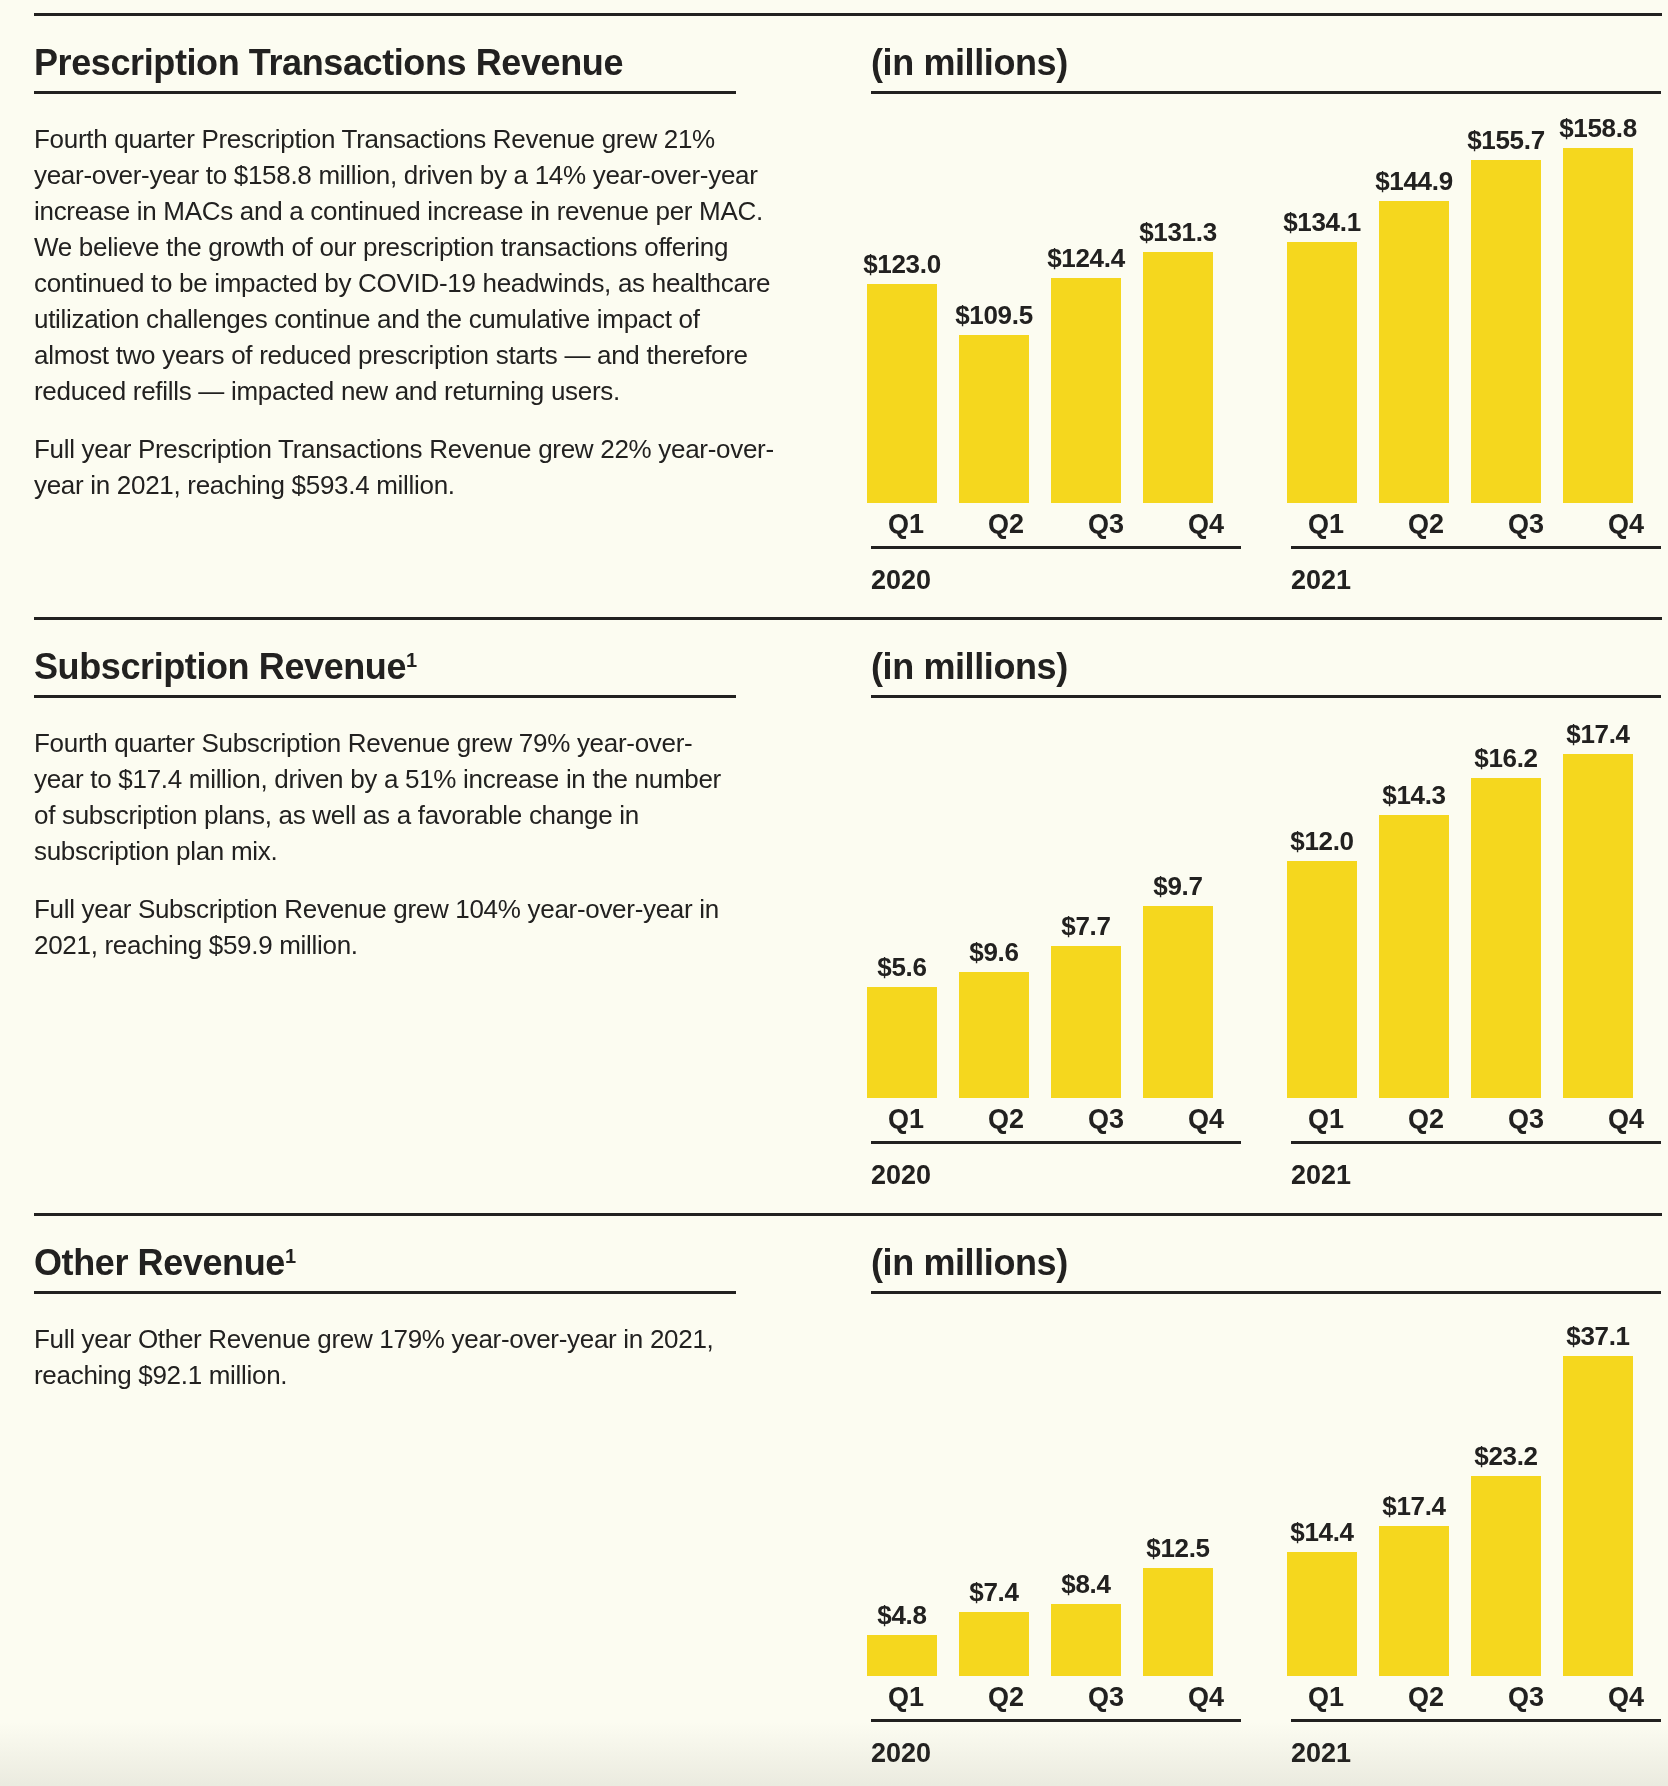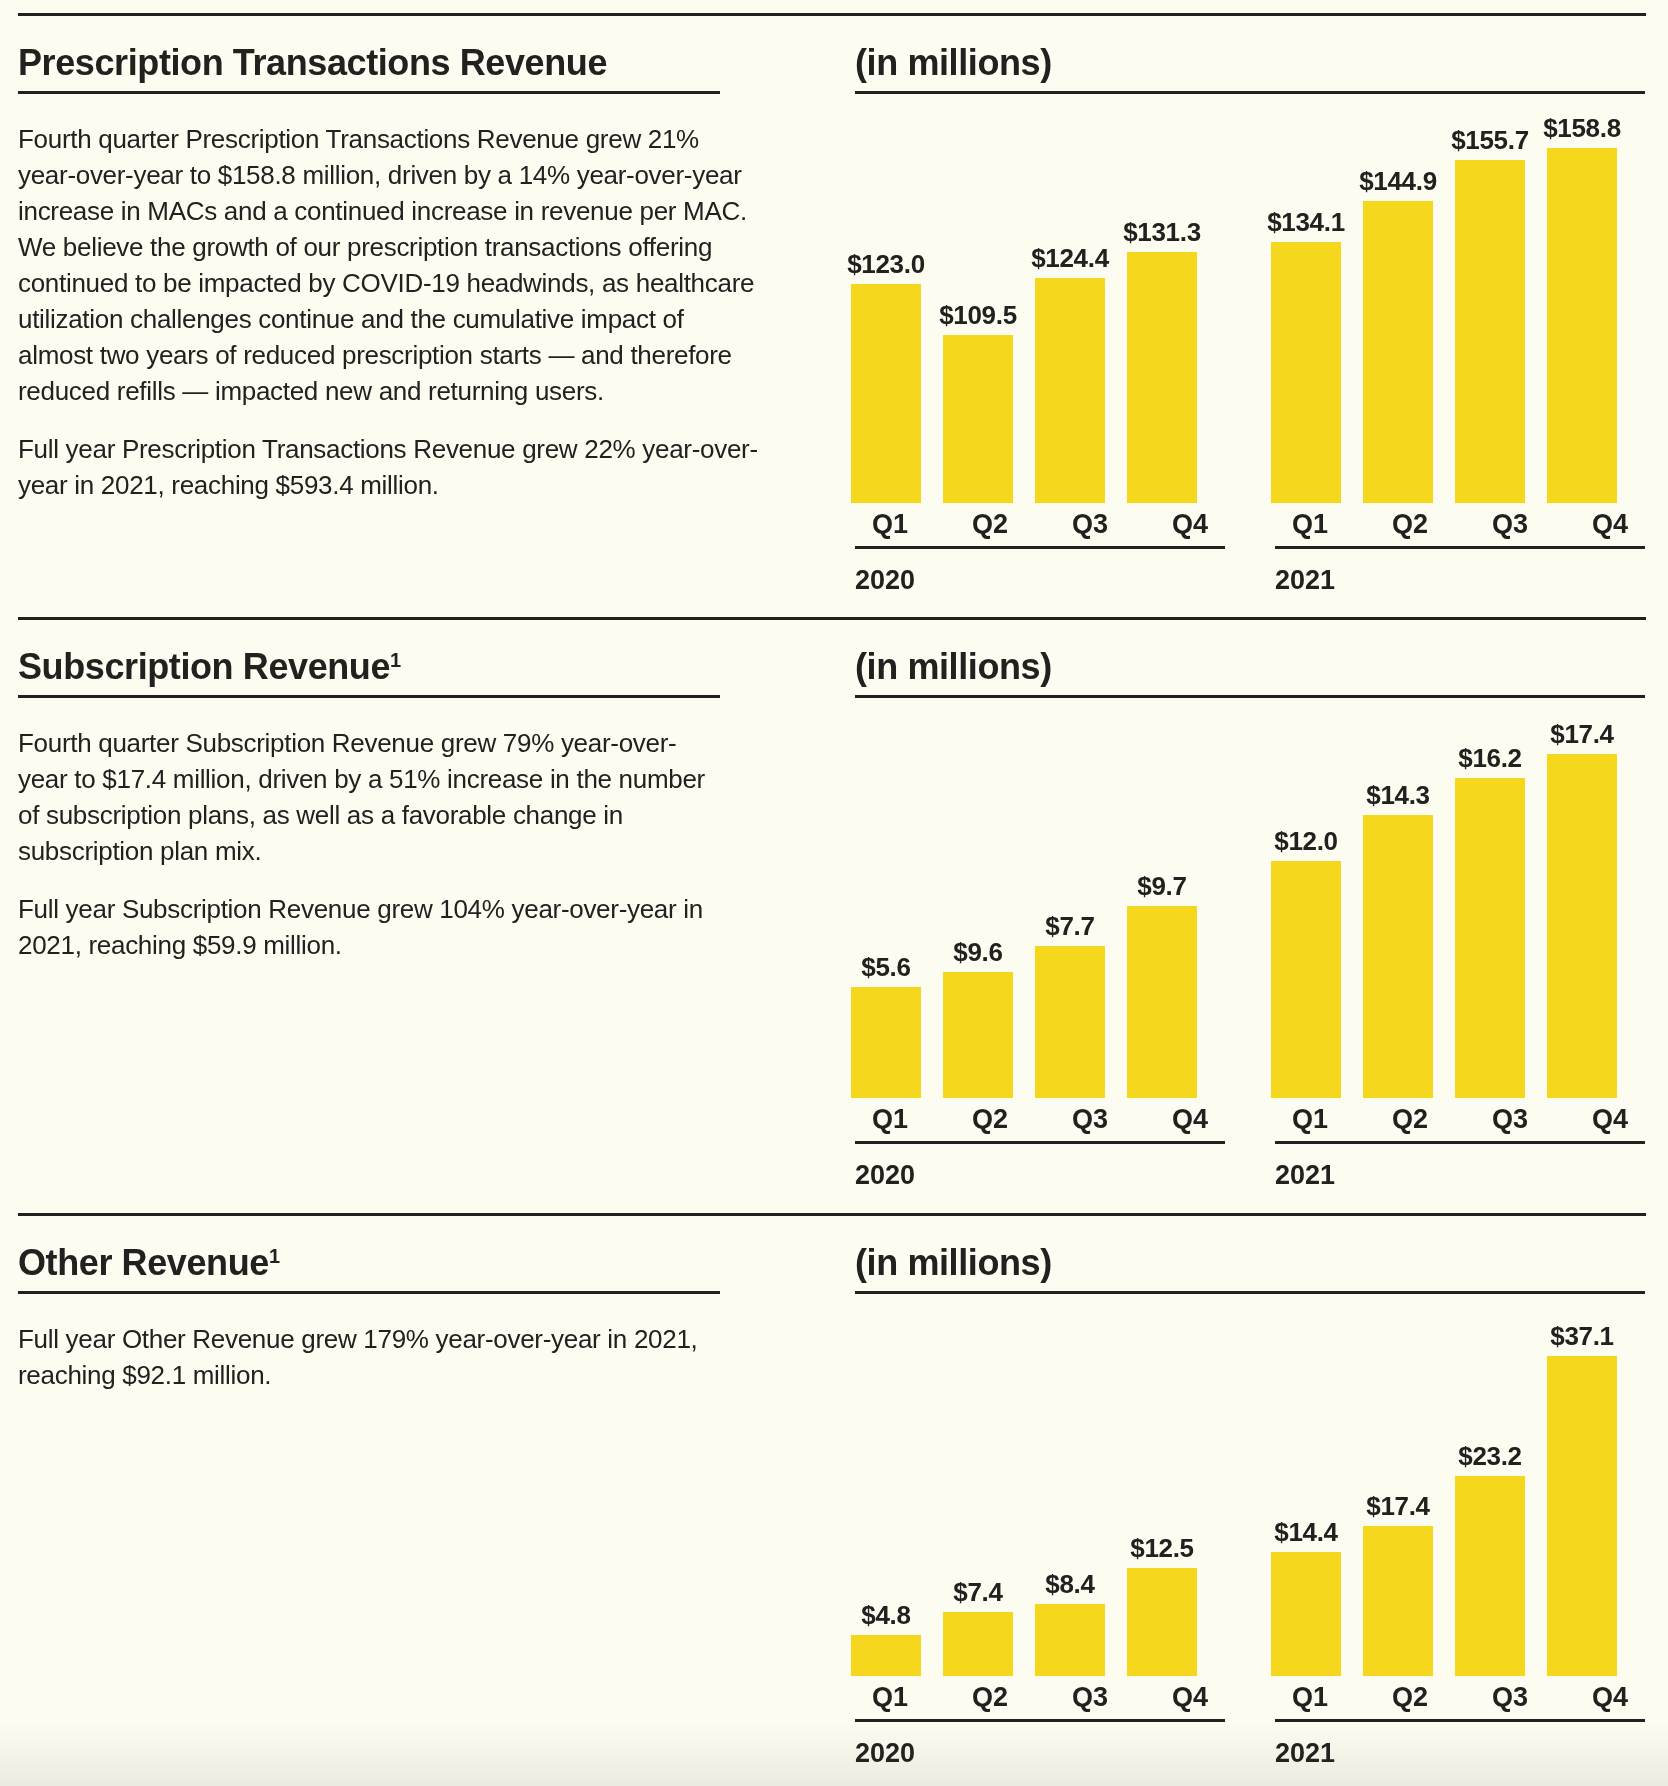--- a/index.html
+++ b/index.html
@@ -14,21 +14,21 @@
   }
   body::after { 
     content: "";
     position: absolute;
     left: 0; right: 0; bottom: 0;
     height: 64px;
     background: linear-gradient(to bottom, rgba(60,60,45,0), rgba(60,60,45,0.09));
     pointer-events: none;
   }
 
-  .section { position: absolute; left: 18px; width: 1628px; }
+  .section { position: absolute; left: 34px; width: 1628px; }
   #section-0 { top: 13px; }
   #section-1 { top: 617px; }
   #section-2 { top: 1213px; }
 
   .section-rule { height: 3px; background: #222120; }
   .cols { position: relative; }
 
   .left-col  { position: absolute; left: 0;     top: 3px; width: 702px; }
   .right-col { position: absolute; left: 837px; top: 3px; width: 790px; }
 

